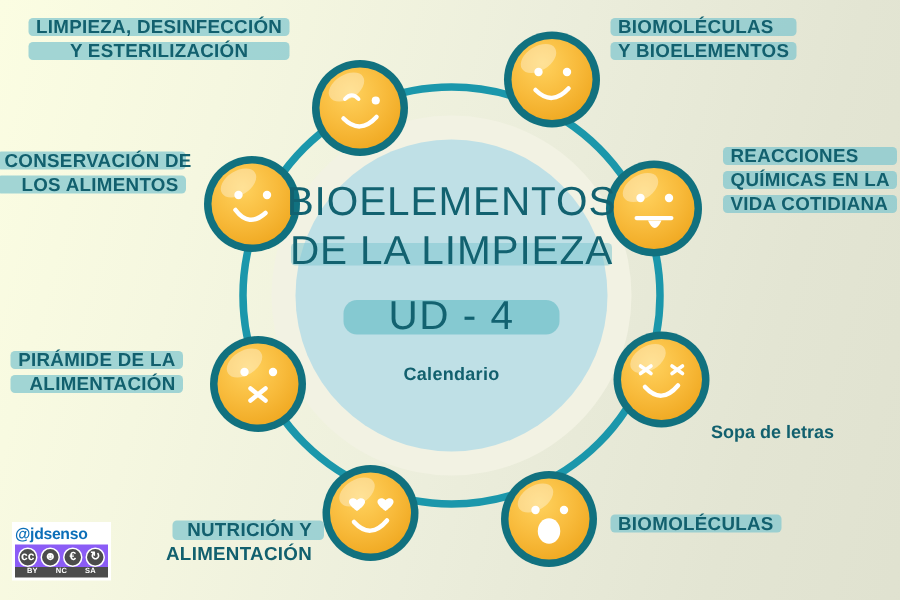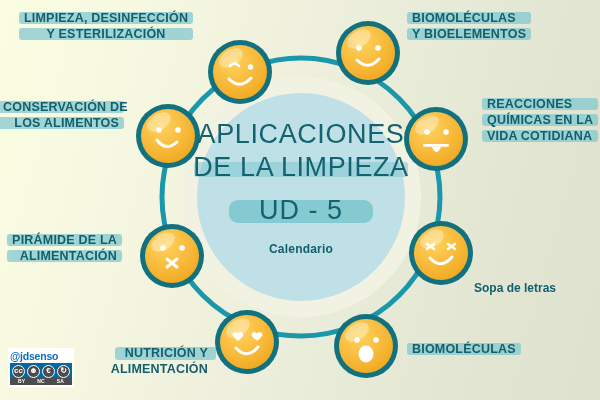--- a/index.html
+++ b/index.html
@@ -158,21 +158,21 @@
   #cc-handle {
     font-family: "Liberation Sans", sans-serif;
     font-weight: bold;
     font-size: 10.5px;
     color: #0b6fb8;
     line-height: 12px;
     letter-spacing: -0.2px;
   }
   #cc-icons {
     margin-top: 1px;
-    background: #0369a1;
+    background: #8b5cf6;
     display: flex;
     align-items: center;
     justify-content: space-around;
     padding: 1.5px 1px 0 1px;
   }
   .cc-i {
     width: 13px;
     height: 13px;
     border-radius: 50%;
     background: #4c4c4c;
@@ -331,24 +331,24 @@
     <span class="ln"><span>ALIMENTACIÓN</span></span>
   </div>
 
   <div class="label al-right hl-full" style="left:3px; top:99px; width:116px;">
     <span class="ln"><span>CONSERVACIÓN DE</span></span>
     <span class="ln"><span>LOS ALIMENTOS</span></span>
   </div>
 
   <div id="center-block">
     <div id="center-title">
-      <span class="tline">APLICACIONES</span>
+      <span class="tline">BIOELEMENTOS</span>
       <span class="tline">DE LA LIMPIEZA</span>
     </div>
-    <div><span id="center-ud">UD - 5</span></div>
+    <div><span id="center-ud">UD - 4</span></div>
     <div id="center-sub">Calendario</div>
   </div>
 
   <div id="cc-badge">
     <div id="cc-handle">@jdsenso</div>
     <div id="cc-icons">
       <span class="cc-i">cc</span>
       <span class="cc-i">☻</span>
       <span class="cc-i">€</span>
       <span class="cc-i">↻</span>

